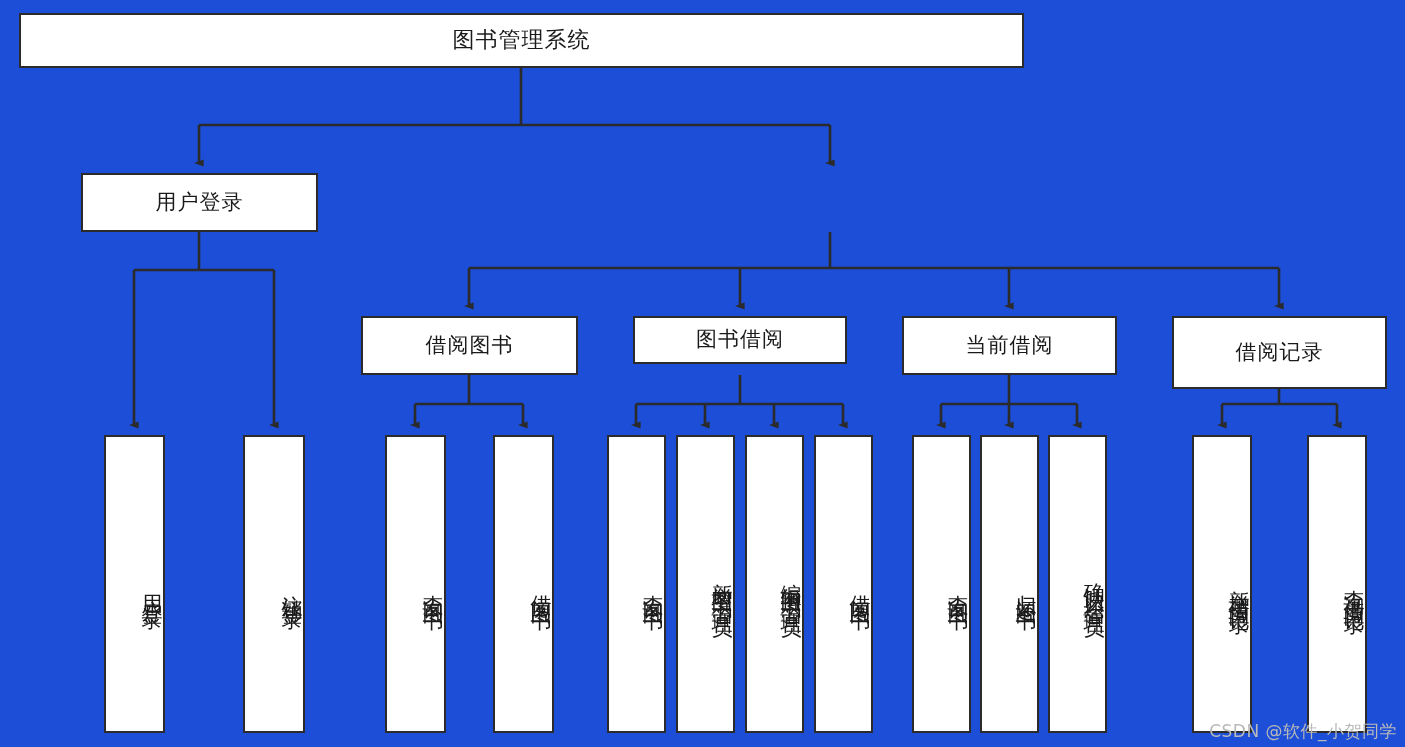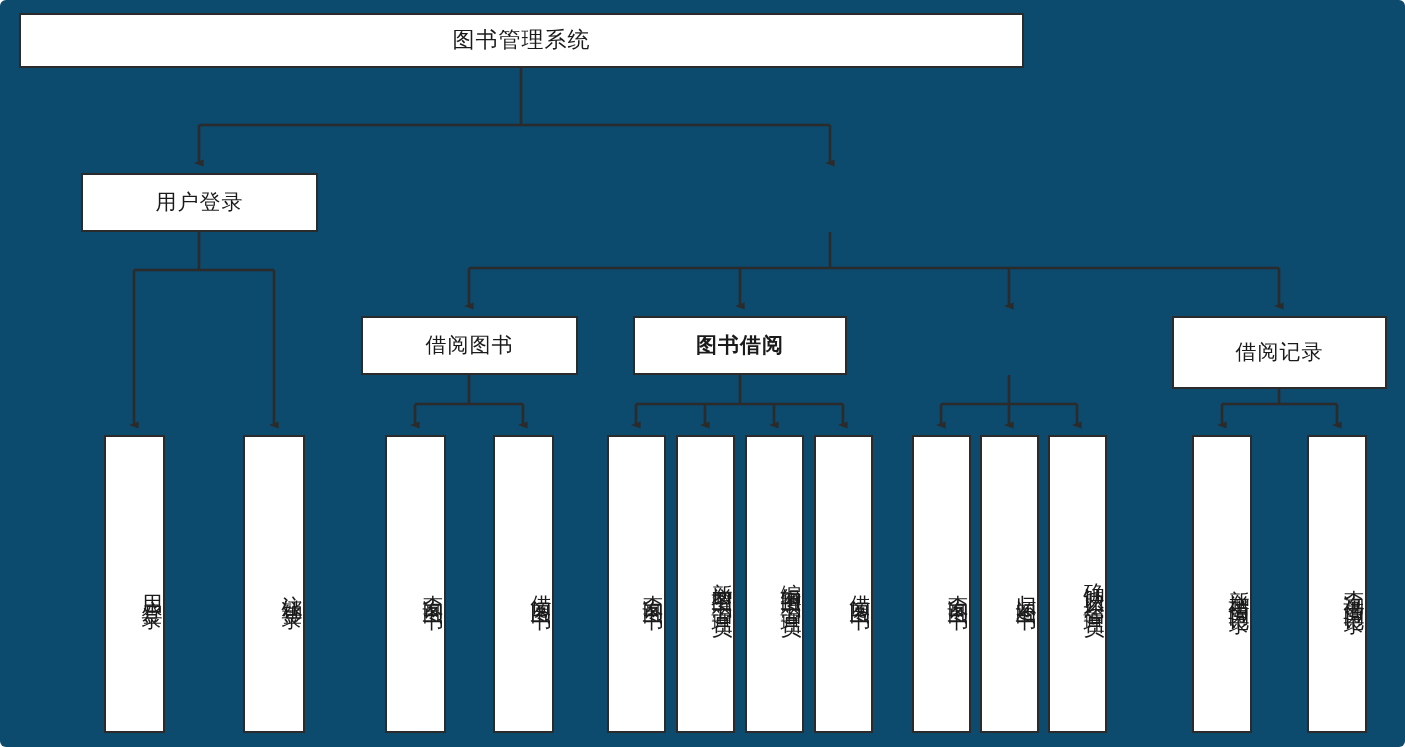--- a/index.html
+++ b/index.html
@@ -8,23 +8,22 @@
     padding: 0;
     background: #ffffff;
   }
   body {
     font-family: "DejaVu Sans", "Liberation Sans", sans-serif;
   }
   #canvas {
     position: relative;
     width: 1405px;
     height: 747px;
-    background: #0c4a6e;
+    background: #1d4ed8;
     overflow: hidden;
-    border-radius: 6px;
   }
   svg.wires {
     position: absolute;
     left: 0;
     top: 0;
     width: 1405px;
     height: 747px;
     pointer-events: none;
   }
   .node {
@@ -131,22 +130,25 @@
     <span>图书管理系统</span>
   </div>
 
   <div class="node horiz" style="left:81px; top:173px; width:237px; height:59px;">
     <span>用户登录</span>
   </div>
 
   <div class="node horiz" style="left:361px; top:316px; width:217px; height:59px;">
     <span>借阅图书</span>
   </div>
-  <div class="node horiz" style="left:633px; top:316px; width:214px; height:59px;font-weight:bold;">
+  <div class="node horiz" style="left:633px; top:316px; width:214px; height:48px;">
     <span>图书借阅</span>
+  </div>
+  <div class="node horiz" style="left:902px; top:316px; width:215px; height:59px;">
+    <span>当前借阅</span>
   </div>
   <div class="node horiz" style="left:1172px; top:316px; width:215px; height:73px;">
     <span>借阅记录</span>
   </div>
 
   <div class="node vert" style="left:104px; top:435px; width:61px; height:298px;">
     <span class="vtext">用户登录</span>
   </div>
   <div class="node vert" style="left:243px; top:435px; width:62px; height:298px;">
     <span class="vtext">注销登录</span>
@@ -182,14 +184,15 @@
     <span class="vtext">确认归还（管理员）</span>
   </div>
 
   <div class="node vert" style="left:1192px; top:435px; width:60px; height:298px;">
     <span class="vtext">新增借阅记录</span>
   </div>
   <div class="node vert" style="left:1307px; top:435px; width:60px; height:298px;">
     <span class="vtext">查询借阅记录</span>
   </div>
 
+  <div class="watermark">CSDN @软件_小贺同学</div>
 
 </div>
 
 </body></html>

